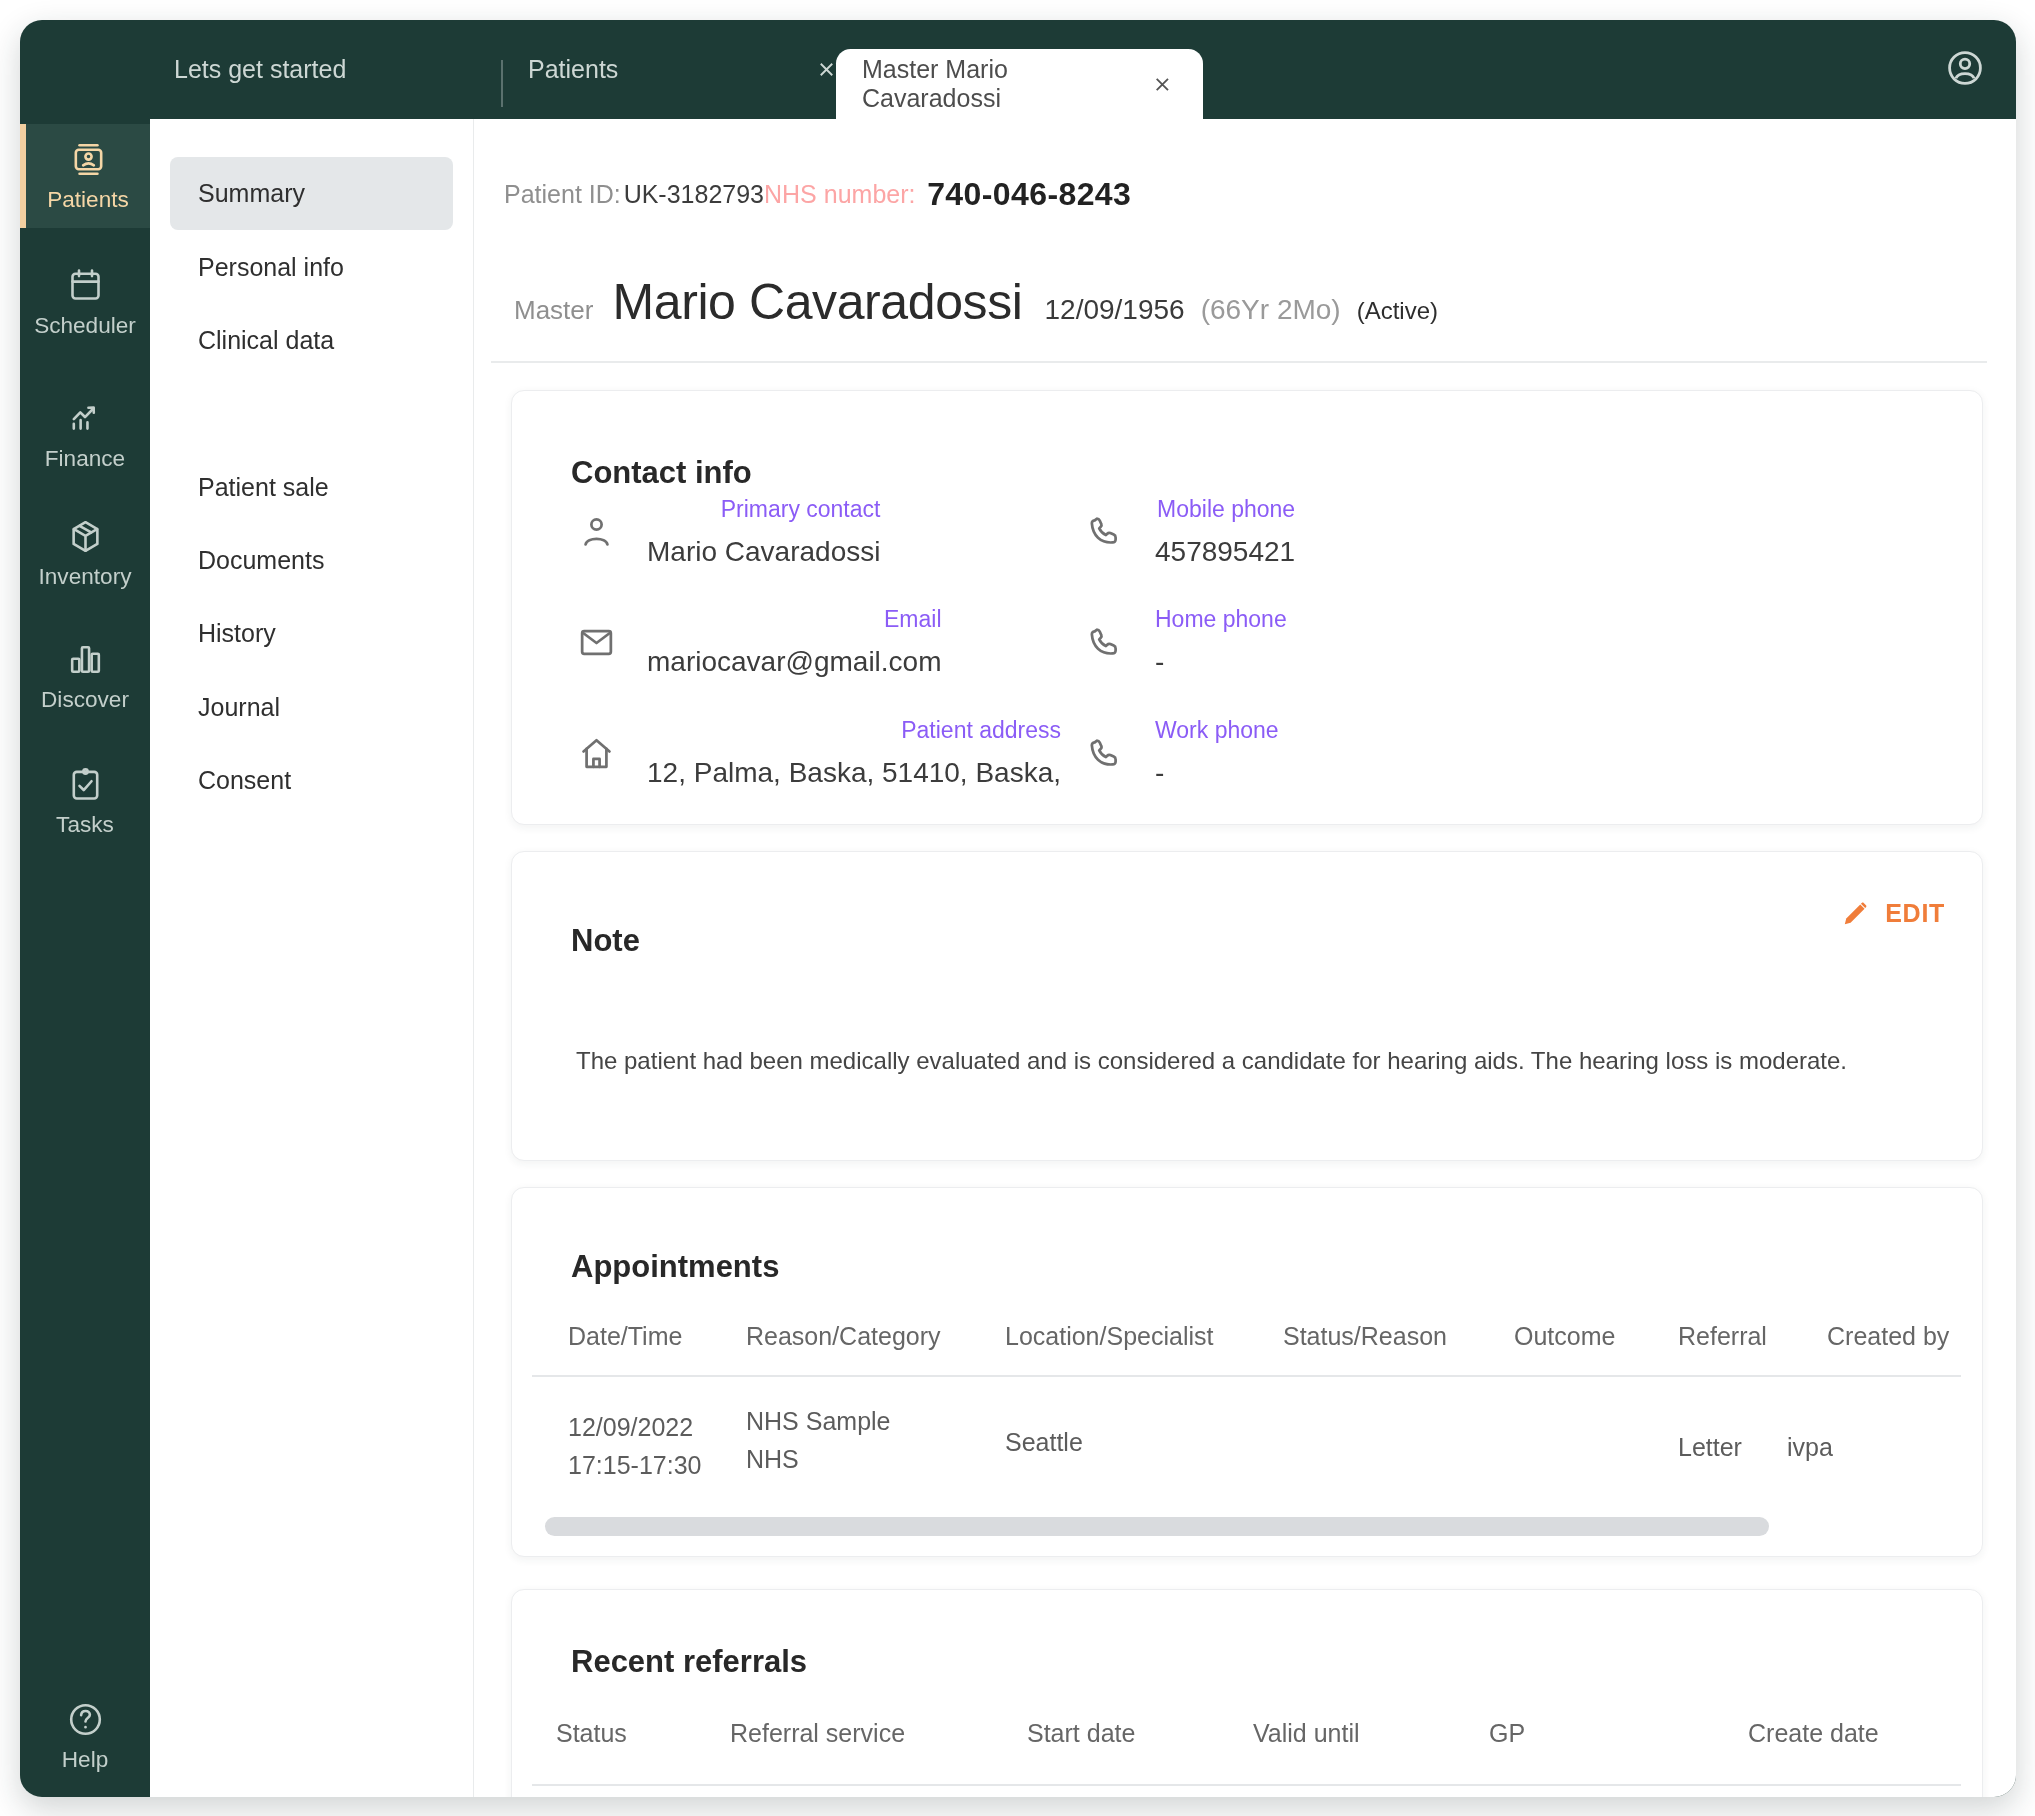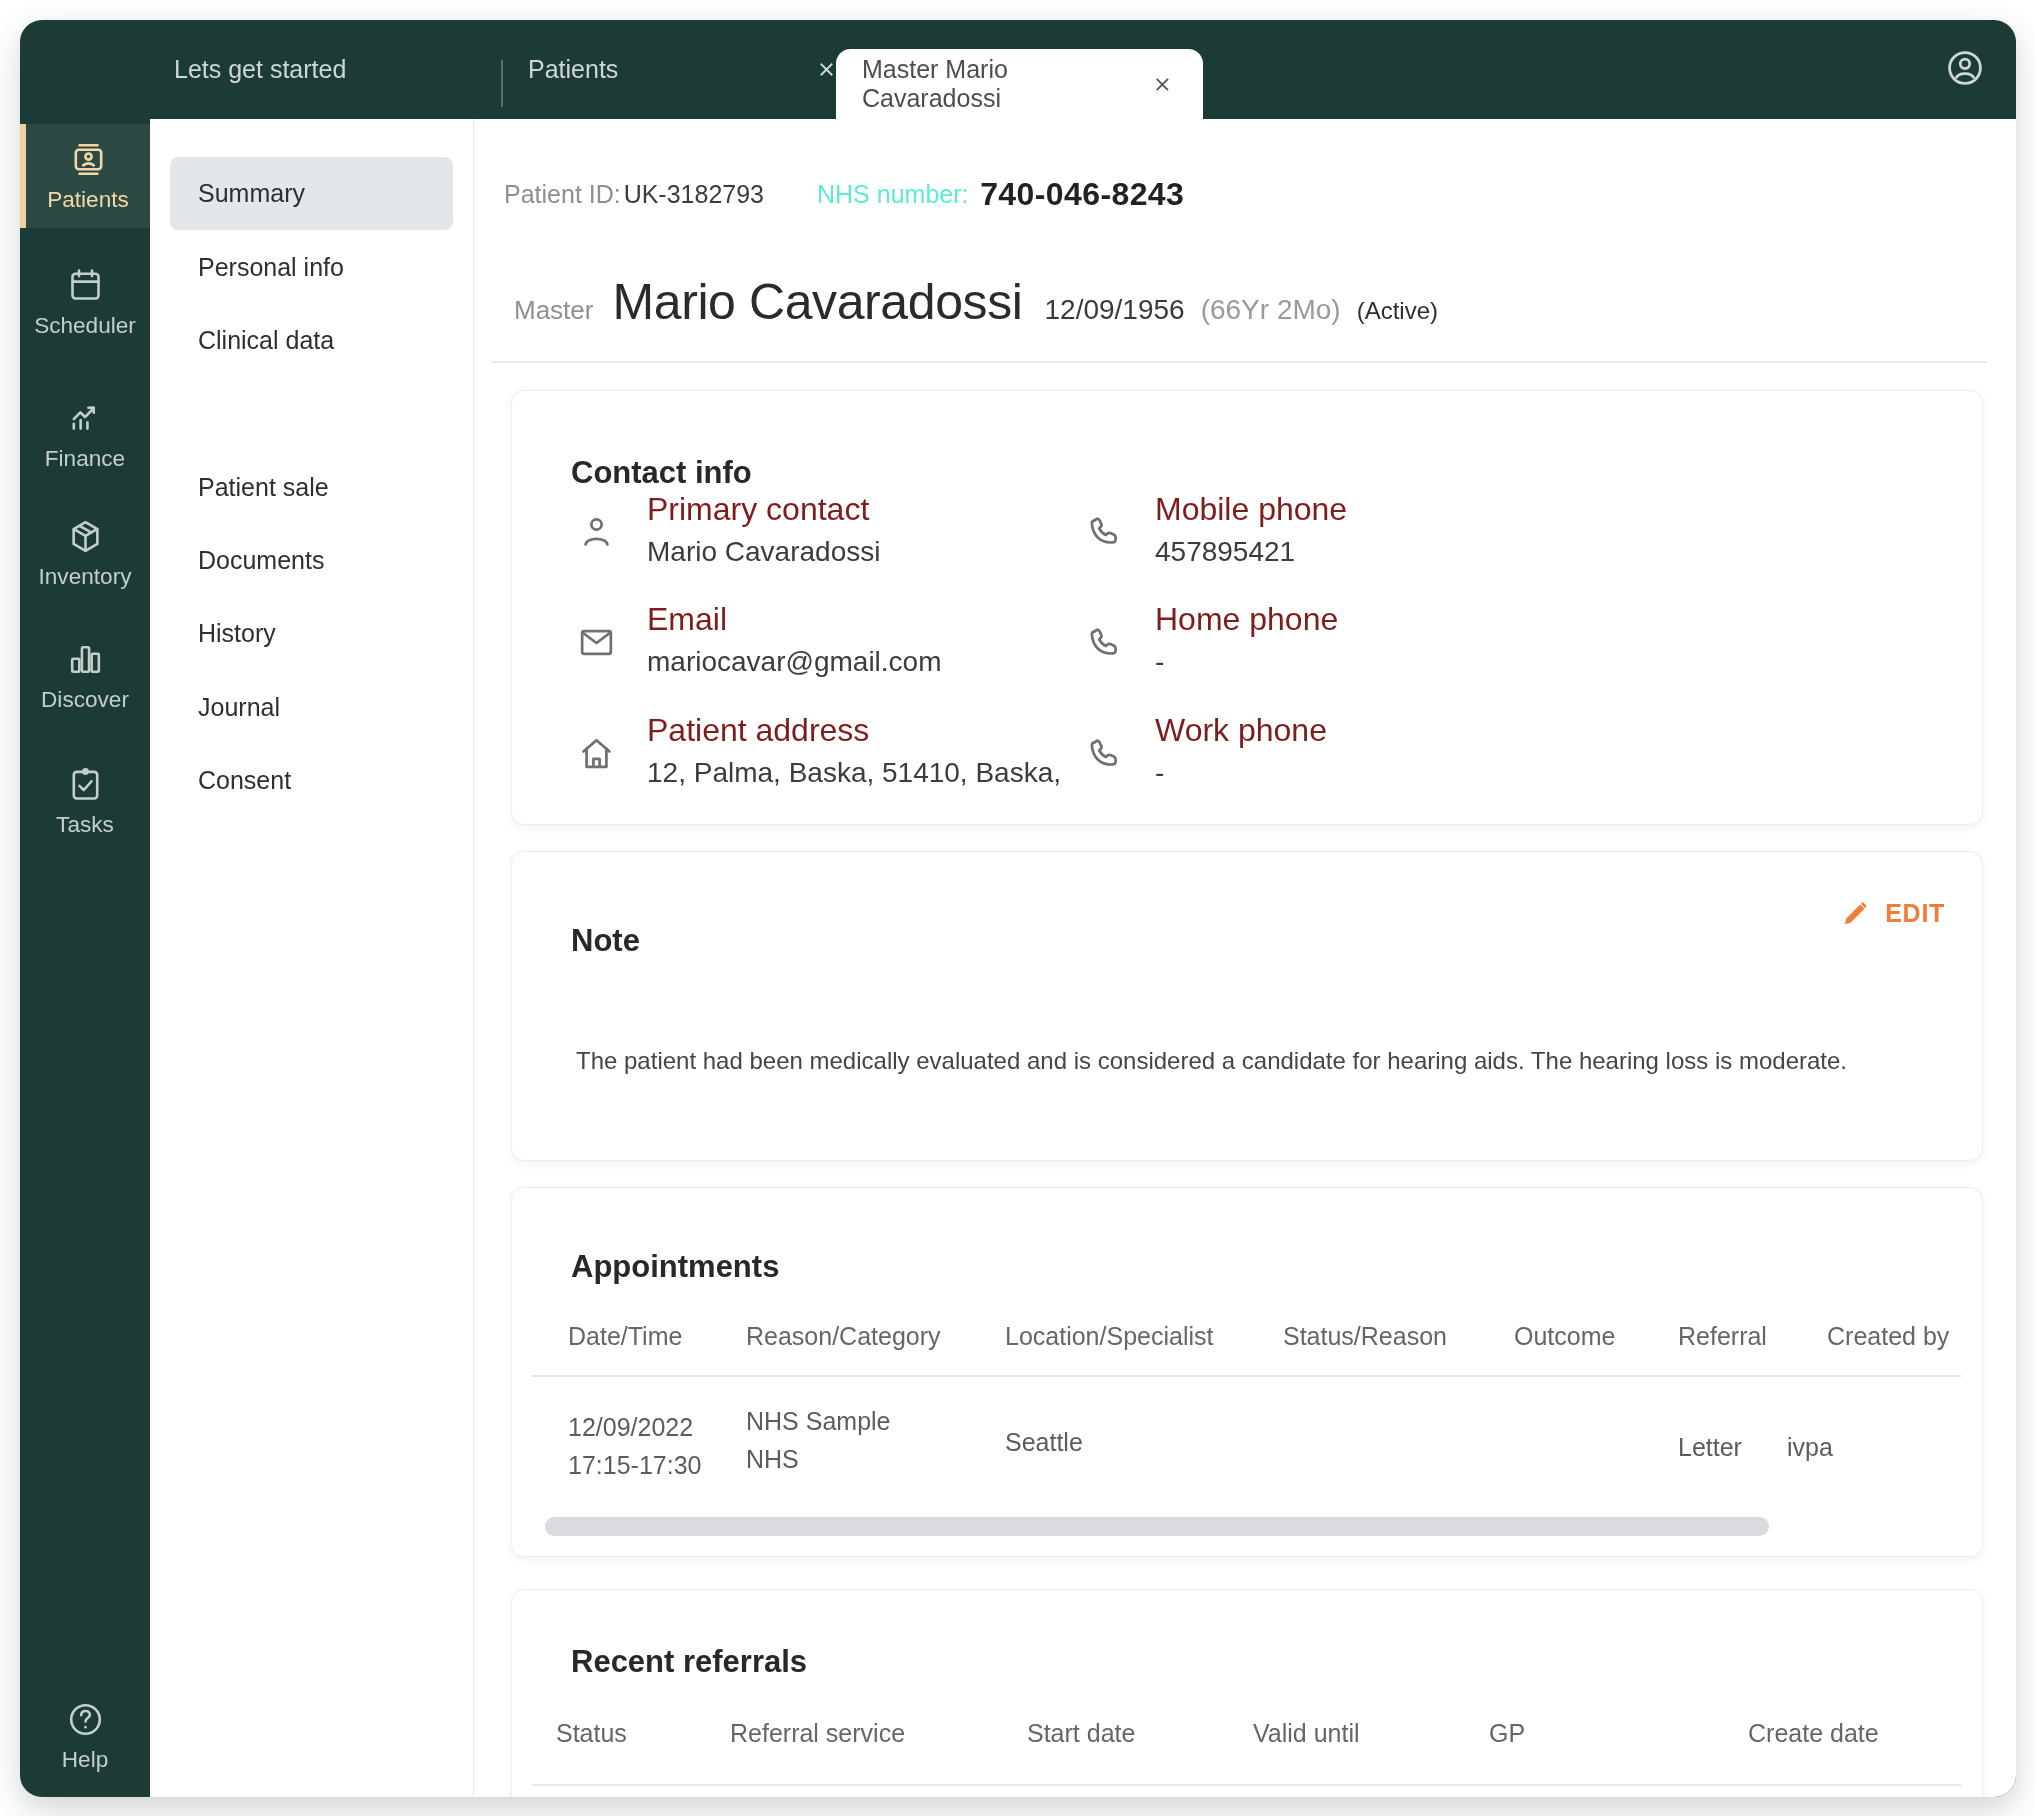--- a/index.html
+++ b/index.html
@@ -35,41 +35,41 @@
   .menu{position:absolute;left:130px;top:99px;width:324px;bottom:0;background:#fff;
     border-right:1.5px solid #E9EBEC;}
   .menu-item{position:absolute;left:20px;width:283px;height:73px;display:flex;align-items:center;
     padding-left:28px;font-size:25px;color:#2F2F2F;border-radius:7.3px;cursor:pointer;}
   .menu-item.selected{background:#E4E7E9;border-radius:8px;}
 
   
   .id-row{position:absolute;left:484px;top:155px;height:38px;display:flex;align-items:center;}
   .id-row .id-label{font-size:25px;color:#8F8F8F;}
   .id-row .id-value{font-size:25px;color:#3C3C3C;margin-left:2.9px;}
-  .id-row .nhs-label{font-size:25px;color:#5eead4;margin-left:53px;}
+  .id-row .nhs-label{font-size:25px;color:#fca5a5;}
   .id-row .nhs-value{font-size:32px;font-weight:bold;color:#222;margin-left:11.7px;letter-spacing:0.4px;}
   .name-row{position:absolute;left:494px;top:253px;display:flex;align-items:baseline;}
   .name-row .salutation{font-size:26px;color:#8F8F8F;}
   .name-row .p-name{font-size:50px;color:#2B2B2B;margin-left:19px;letter-spacing:-0.4px;}
   .name-row .p-dob{font-size:28px;color:#3A3A3A;margin-left:22px;}
   .name-row .p-age{font-size:28px;color:#9A9A9A;margin-left:16px;}
   .name-row .p-status{font-size:24px;color:#2E2E2E;margin-left:16px;}
   .hdr-divider{position:absolute;left:471px;top:341px;width:1496px;height:1.5px;background:#E9EBEC;}
 
   
   .card{position:absolute;left:491px;width:1472px;background:#fff;border:1.5px solid #ECEDEF;
     border-radius:13px;box-shadow:0 2.2px 8.8px rgba(40,50,50,.06);}
   .card-title{position:absolute;left:59px;font-size:31px;font-weight:bold;color:#282828;}
 
   
   #contact-card{top:370px;height:435px;}
   .c-icon{position:absolute;width:41px;height:41px;stroke:#707070;stroke-width:1.6;fill:none;
     stroke-linecap:round;stroke-linejoin:round;}
   .c-field{position:absolute;}
-  .c-field .c-label{font-size:32px;color:#7f1d1d;line-height:32px;}
+  .c-field .c-label{font-size:23px;color:#8b5cf6;line-height:32px;text-align:right;}
   .c-field .c-value{font-size:28px;color:#3C3C3C;line-height:35px;margin-top:8.8px;}
 
   
   #note-card{top:831px;height:310px;}
   .edit-btn{position:absolute;right:37px;top:45px;display:flex;align-items:center;gap:13px;
     color:#F07D3A;font-size:25px;font-weight:bold;letter-spacing:0.7px;cursor:pointer;}
   .edit-btn svg{width:32px;height:32px;fill:#F07D3A;}
   .note-text{position:absolute;left:64px;top:159px;width:1307px;font-size:24px;line-height:51px;color:#454545;}
 
   

